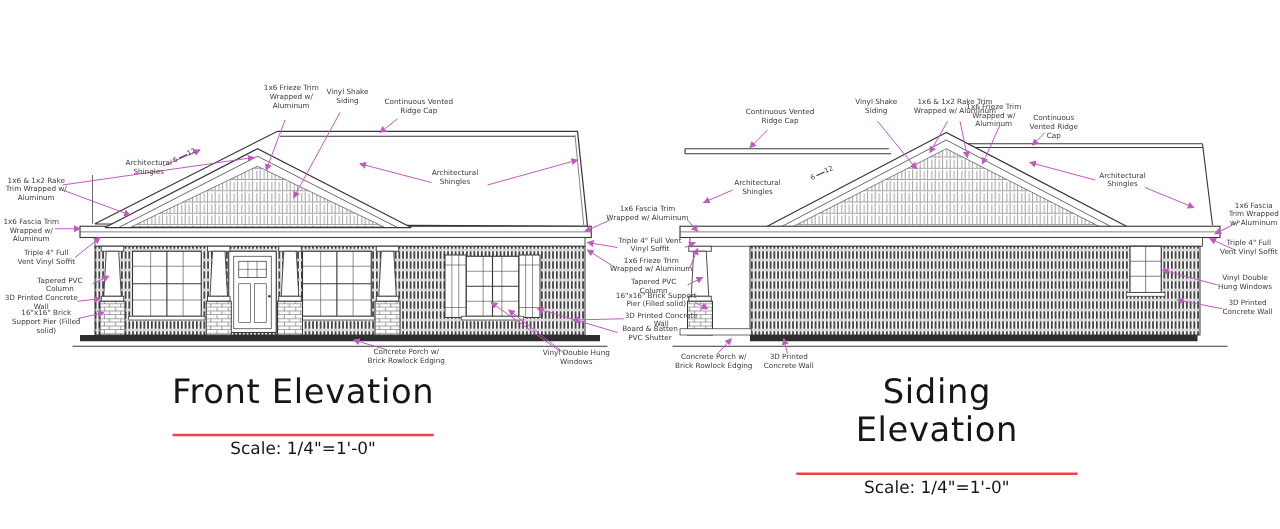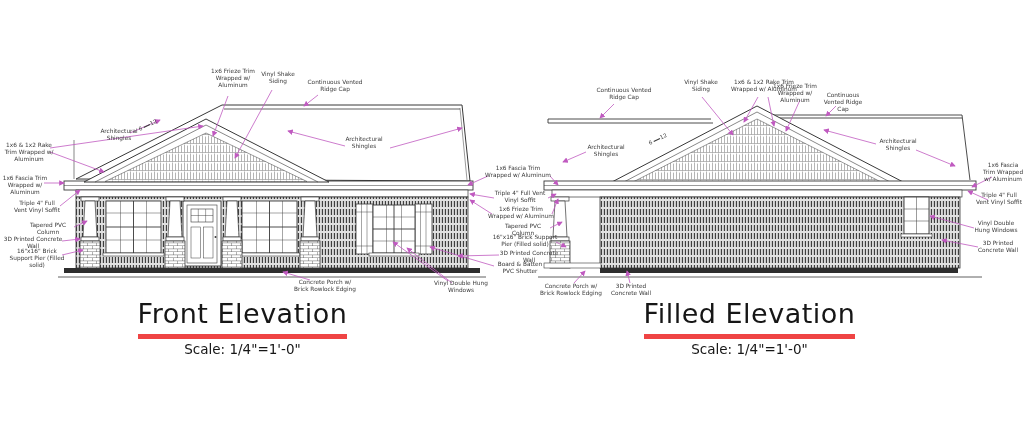--- a/index.html
+++ b/index.html
@@ -3,22 +3,22 @@
 <meta charset="utf-8">
 <style>
   *{margin:0;padding:0;box-sizing:border-box}
   html,body{width:1024px;height:423px;background:#ffffff;overflow:hidden;
     font-family:"DejaVu Sans", sans-serif;}
   .stage{position:absolute;left:0;top:0;width:1024px;height:423px;background:#fff;}
   svg.draw{position:absolute;left:0;top:0;}
   .ann{position:absolute;font-size:5.8px;line-height:1.18;color:#3a3a3a;
     text-align:center;white-space:normal;}
   .title-block{position:absolute;text-align:center;color:#161616;}
-  .title-block .t{font-size:27px;border-bottom:5px solid #ef4444;
-    padding-bottom:5px;letter-spacing:.5px;display:inline-block;}
+  .title-block .t{font-size:27px;border-bottom:2px solid #ef4444;
+    padding-bottom:18px;letter-spacing:.5px;display:inline-block;}
   .title-block .s{font-size:13.5px;margin-top:2px;}
   .slope-ind{position:absolute;font-size:5.5px;color:#3a3a3a;
     transform:rotate(-26deg);white-space:nowrap;}
   .slope-ind .bar{display:inline-block;width:7px;height:1px;background:#3a3a3a;
     vertical-align:middle;margin:0 1px;}
 </style>
 </head>
 <body>
 
 <div class="stage">
@@ -265,17 +265,17 @@
 </div>
 <div class="slope-ind" style="left:648px;top:136px">
   <span>6</span><span class="bar"></span><span>12</span>
 </div>
 
 <div class="title-block" style="left:130px;top:298px;width:225px">
   <div class="t">Front Elevation</div>
   <div class="s">Scale: 1/4"=1'-0"</div>
 </div>
 <div class="title-block" style="left:637px;top:298px;width:225px">
-  <div class="t">Filled Elevation</div>
+  <div class="t">Siding Elevation</div>
   <div class="s">Scale: 1/4"=1'-0"</div>
 </div>
 
 </div>
 
 </body></html>

